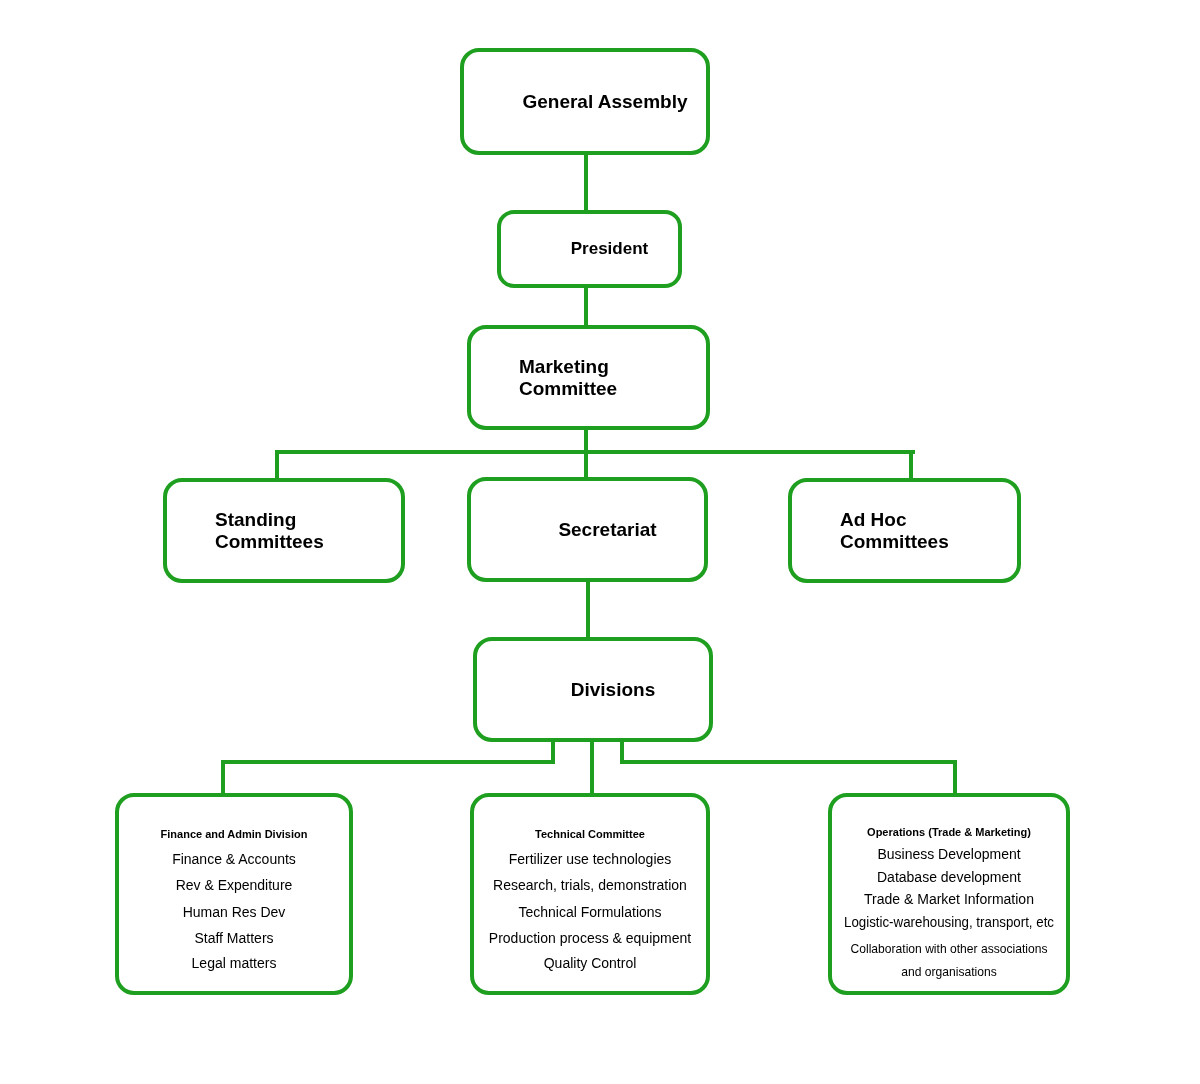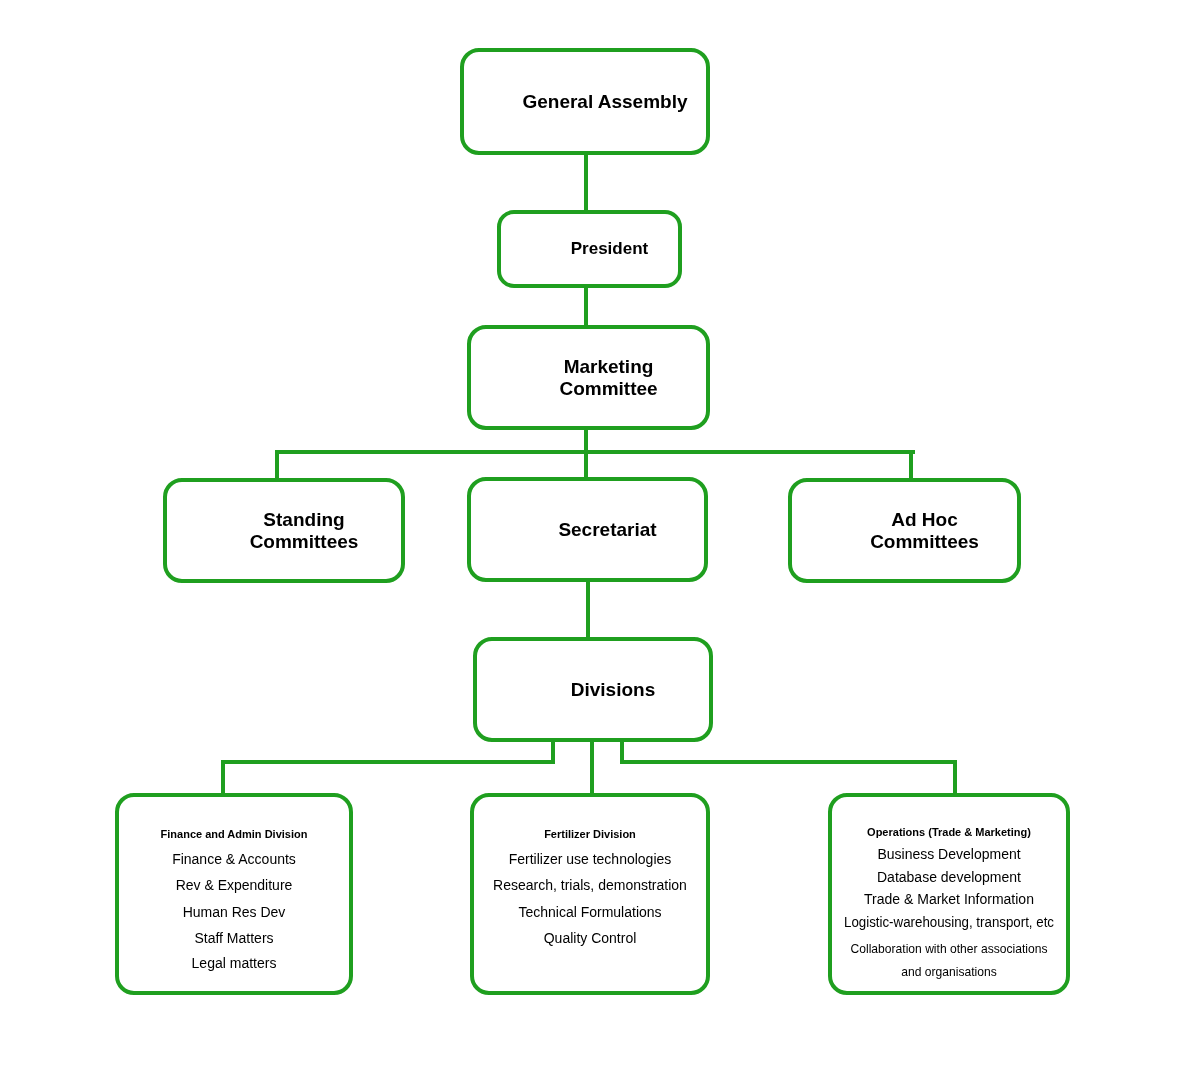--- a/index.html
+++ b/index.html
@@ -7,21 +7,21 @@
     position:relative; width:1200px; height:1084px;
     background:#ffffff; color:#000;
     font-family:"Liberation Sans", sans-serif;
     overflow:hidden;
   }
   .node {
     position:absolute; box-sizing:border-box;
     border:4px solid var(--accent, #1f9f1f);
     border-radius:19px; background:#ffffff;
     display:flex; align-items:center; justify-content:center;
-    text-align:center; font-weight:bold; z-index:2;padding-left:40px;
+    text-align:left; font-weight:bold; z-index:2;padding-left:40px;
   }
   .node .lbl { padding:0 8px; }
   .line { position:absolute; background:var(--accent, #1f9f1f); z-index:1; }
   .leaf {
     position:absolute; box-sizing:border-box;
     border:4px solid var(--accent, #1f9f1f);
     border-radius:19px; background:#ffffff;
     text-align:center; z-index:2;
   }
   .leaf-title { font-weight:bold; font-size:11px; margin-top:31px; margin-bottom:7px; }
@@ -83,24 +83,25 @@
   <div class="leaf" style="left:115px; top:793px; width:238px; height:202px;">
     <div class="leaf-title">Finance and Admin Division</div>
     <div class="leaf-item">Finance &amp; Accounts</div>
     <div class="leaf-item">Rev &amp; Expenditure</div>
     <div class="leaf-item" style="margin-top:2px;">Human Res Dev</div>
     <div class="leaf-item">Staff Matters</div>
     <div class="leaf-item">Legal matters</div>
   </div>
 
   <div class="leaf" style="left:470px; top:793px; width:240px; height:202px;">
-    <div class="leaf-title">Fertilizer Division</div>
+    <div class="leaf-title">Technical Committee</div>
     <div class="leaf-item">Fertilizer use technologies</div>
     <div class="leaf-item">Research, trials, demonstration</div>
     <div class="leaf-item" style="margin-top:2px;">Technical Formulations</div>
+    <div class="leaf-item">Production process &amp; equipment</div>
     <div class="leaf-item">Quality Control</div>
   </div>
 
   <div class="leaf ops" style="left:828px; top:793px; width:242px; height:202px;">
     <div class="leaf-title">Operations (Trade &amp; Marketing)</div>
     <div class="leaf-item">Business Development</div>
     <div class="leaf-item">Database development</div>
     <div class="leaf-item">Trade &amp; Market Information</div>
     <div class="leaf-item cond">Logistic-warehousing, transport, etc</div>
     <div class="leaf-item cond2">Collaboration with other associations and organisations</div>

